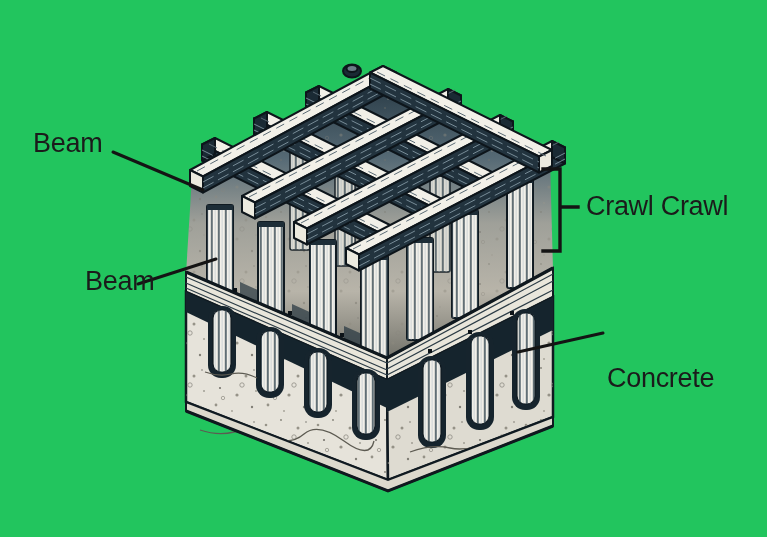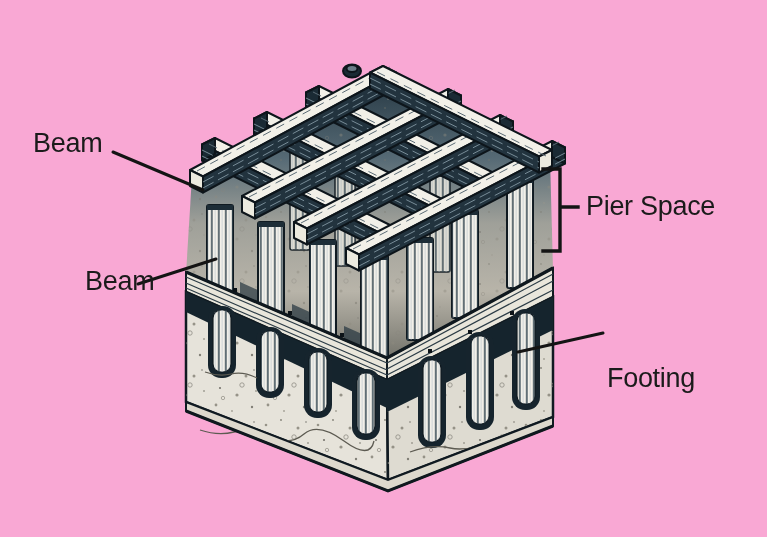--- a/index.html
+++ b/index.html
@@ -1,17 +1,17 @@
 <!DOCTYPE html>
 <html><head>
 <meta charset="utf-8">
 <style>
   html,body{margin:0;padding:0;background:#ffffff;}
   .stage{
-    position:relative;width:767px;height:537px;background:#f9a8d4;
+    position:relative;width:767px;height:537px;background:#22c55e;
     font-family:"Liberation Sans",sans-serif;overflow:hidden;
   }
   .stage svg{position:absolute;left:0;top:0;}
   .label{
     position:absolute;color:#1b1b1b;font-size:27px;line-height:28px;
     letter-spacing:-0.3px;white-space:pre;
   }
 </style>
 </head>
 <body>
@@ -267,19 +267,19 @@
       <path d="M138,284 L216,259" stroke-width="3"></path>
       <path d="M603,333 L518,352" stroke-width="3"></path>
       <path d="M543,169 L560,169 L560,251 L543,251 M560,207 L578,207" stroke-width="3.4" stroke-linecap="square"></path>
     </g>
   </svg>
 
   <div class="label" style="left:33px;top:129px;">Beam</div>
 
   <div class="label" style="left:85px;top:267px;">Beam</div>
 
-  <div class="label" style="left:586px;top:192px;">Pier Space</div>
+  <div class="label" style="left:586px;top:192px;">Crawl Crawl</div>
 
   <div class="label" style="left:607px;top:308px;">
-    <div>Footing</div>
+    <div>Concrete</div>
   </div>
 
 </div>
 
 </body></html>

